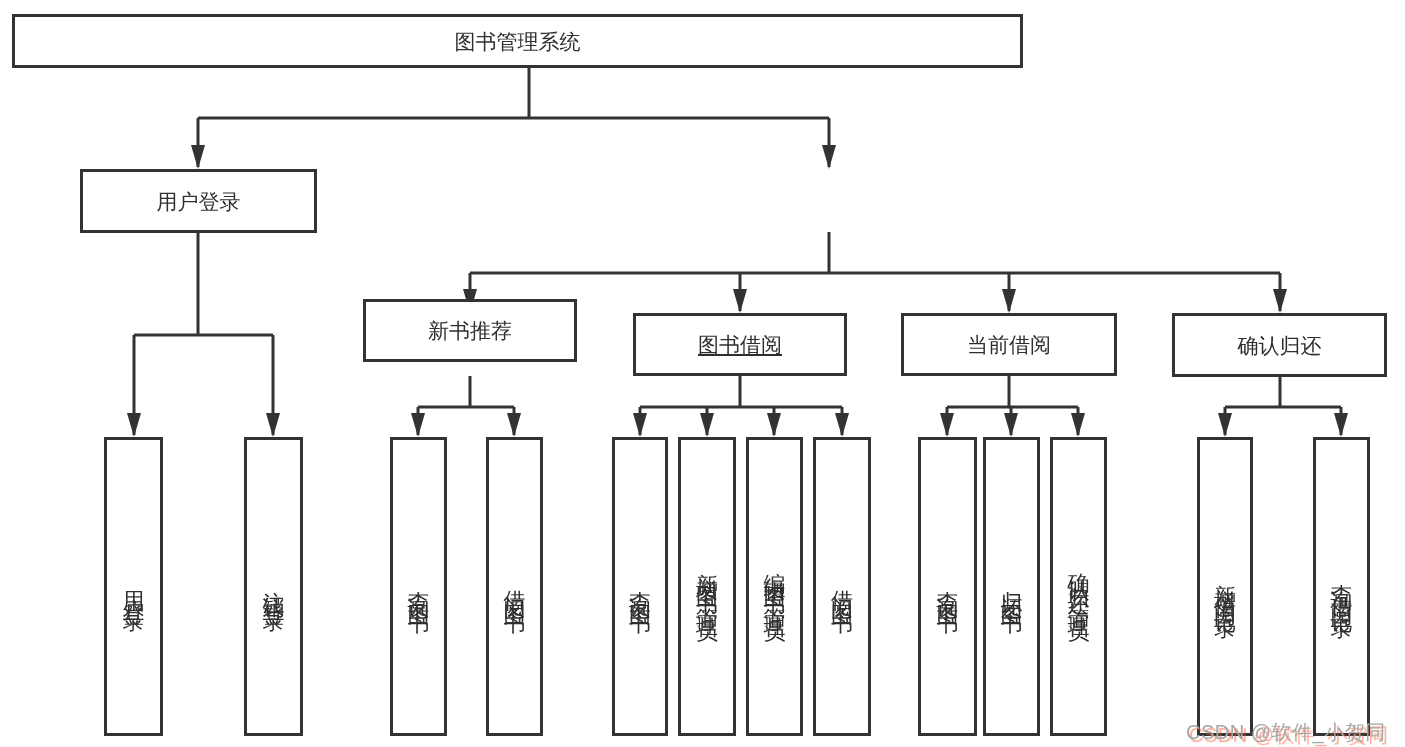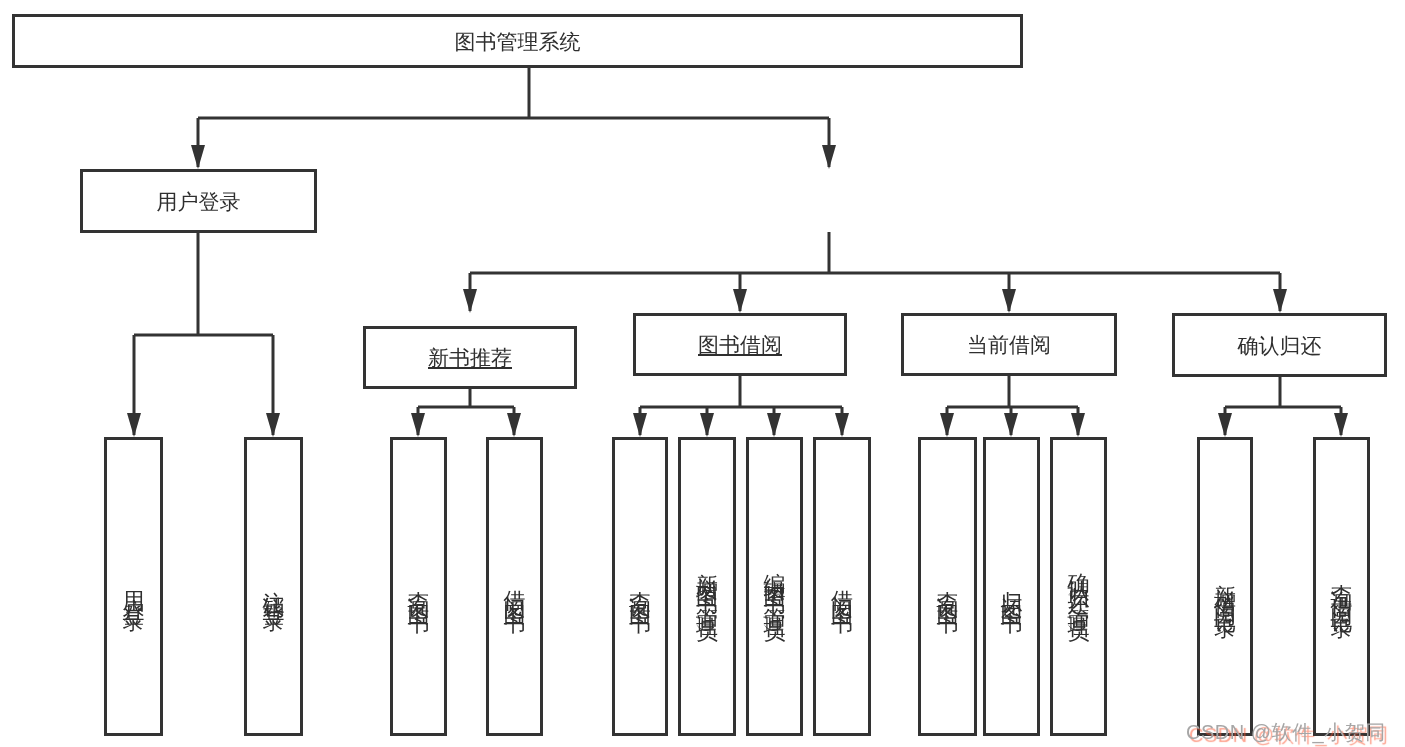--- a/index.html
+++ b/index.html
@@ -87,21 +87,21 @@
       <path d="M1280 377 V407 M1225 407 H1341"></path>
       <line x1="1225" y1="407" x2="1225" y2="435" marker-end="url(#ah)"></line>
       <line x1="1341" y1="407" x2="1341" y2="435" marker-end="url(#ah)"></line>
     </g>
   </svg>
 
   <div class="box" style="left:12px; top:14px; width:1011px; height:54px;">图书管理系统</div>
 
   <div class="box" style="left:80px; top:169px; width:237px; height:64px;">用户登录</div>
 
-  <div class="box" style="left:363px; top:326px; width:214px; height:63px;text-decoration:underline;">新书推荐</div>
+  <div class="box" style="left:363px; top:299px; width:214px; height:63px;">新书推荐</div>
   <div class="box" style="left:633px; top:313px; width:214px; height:63px;text-decoration:underline;">图书借阅</div>
   <div class="box" style="left:901px; top:313px; width:216px; height:63px;text-align:center;">当前借阅</div>
   <div class="box" style="left:1172px; top:313px; width:215px; height:64px;">确认归还</div>
 
   <div class="box vbox" style="left:104px; top:437px; width:59px; height:299px;">用户登录</div>
   <div class="box vbox" style="left:244px; top:437px; width:59px; height:299px;">注销登录</div>
 
   <div class="box vbox" style="left:390px; top:437px; width:57px; height:299px;">查询图书</div>
   <div class="box vbox" style="left:486px; top:437px; width:57px; height:299px;">借阅图书</div>
 

